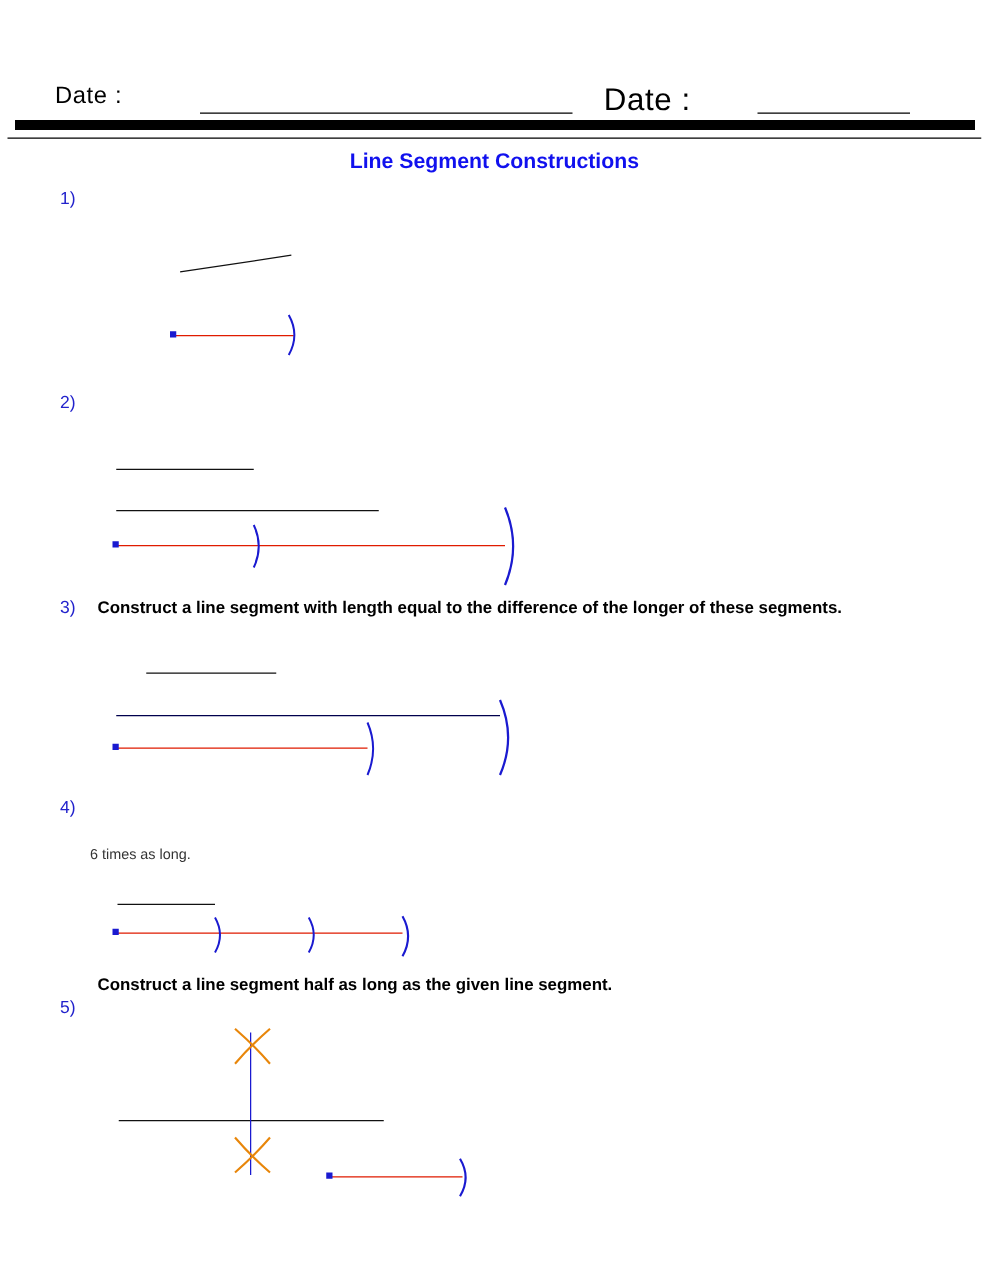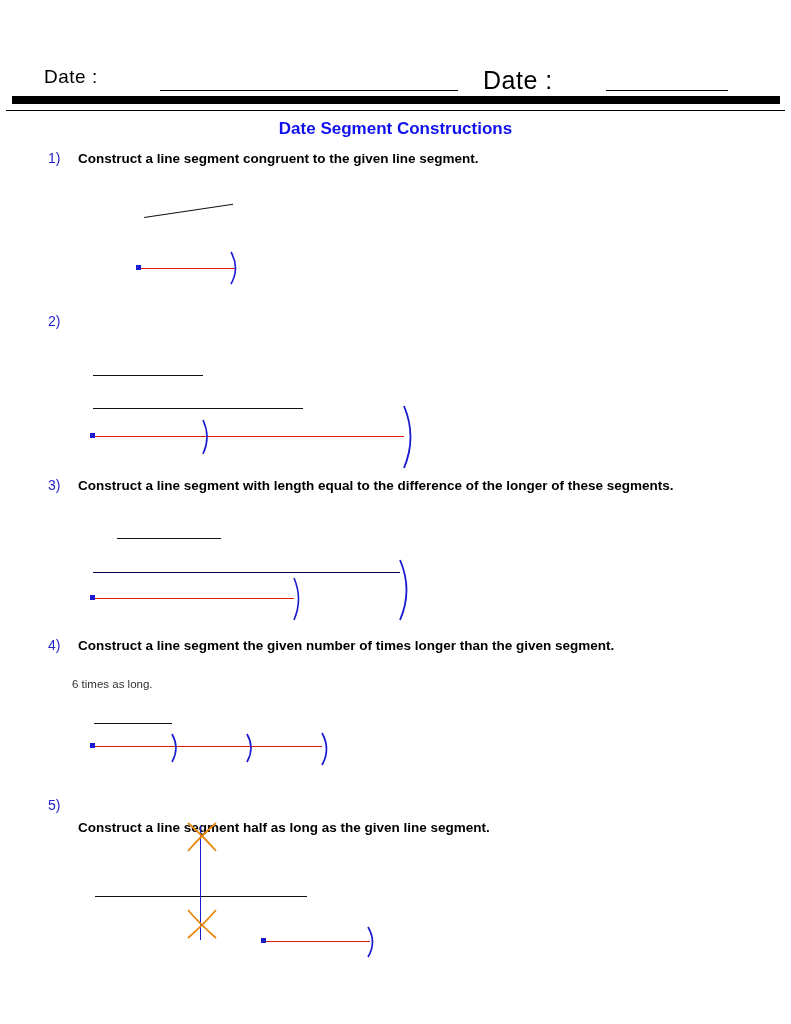--- a/index.html
+++ b/index.html
@@ -149,24 +149,23 @@
   <div class="hdr">
     <div class="hdr-name-label">Date :</div>
     <div class="hdr-name-rule"></div>
     <div class="hdr-date-label">Date :</div>
     <div class="hdr-date-rule"></div>
   </div>
 
   <div class="bar-thick"></div>
   <div class="bar-thin"></div>
 
-  <div class="title">Date Segment Constructions</div>
+  <div class="title">Line Segment Constructions</div>
 
   <div class="q-num" style="left:48px; top:150px;">1)</div>
-  <div class="q-text" style="left:78px; top:151px;">Construct a line segment congruent to the given line segment.</div>
 
   <div class="seg blk" style="left:144px; top:217px; width:90px; transform:rotate(-8.5deg);"></div>
 
   <div class="seg red" style="left:140px; top:268px; width:95px;"></div>
   <div class="dot" style="left:136px; top:265px;"></div>
 
   <div class="q-num" style="left:48px; top:313px;">2)</div>
 
   <div class="seg blk" style="left:93px; top:375px; width:110px;"></div>
   <div class="seg blk" style="left:93px; top:408px; width:210px;"></div>
@@ -175,29 +174,28 @@
 
   <div class="q-num" style="left:48px; top:477px;">3)</div>
   <div class="q-text" style="left:78px; top:478px;">Construct a line segment with length equal to the difference of the longer of these segments.</div>
 
   <div class="seg blk" style="left:117px; top:538px; width:104px;"></div>
   <div class="seg nav" style="left:93px; top:572px; width:307px;"></div>
   <div class="seg red" style="left:94px; top:598px; width:200px;"></div>
   <div class="dot" style="left:90px; top:595px;"></div>
 
   <div class="q-num" style="left:48px; top:637px;">4)</div>
-  <div class="q-text" style="left:78px; top:638px;">Construct a line segment the given number of times longer than the given segment.</div>
   <div class="note" style="left:72px; top:678px;">6 times as long.</div>
 
   <div class="seg blk" style="left:94px; top:723px; width:78px;"></div>
   <div class="seg red" style="left:94px; top:746px; width:228px;"></div>
   <div class="dot" style="left:90px; top:743px;"></div>
 
   <div class="q-num" style="left:48px; top:797px;">5)</div>
-  <div class="q-text" style="left:78px; top:820px;">Construct a line segment half as long as the given line segment.</div>
+  <div class="q-text" style="left:78px; top:780px;">Construct a line segment half as long as the given line segment.</div>
 
   <div class="seg blk" style="left:95px; top:896px; width:212px;"></div>
   <div class="seg blu" style="left:201px; top:826px; width:114px; transform:rotate(90deg);"></div>
   <div class="seg red" style="left:265px; top:941px; width:105px;"></div>
   <div class="dot" style="left:261px; top:938px;"></div>
 
   <svg class="ov" viewBox="0 0 791 1024">
 
     <path d="M 231 252 q 9 16 0 32" fill="none" stroke="#1a1ad0" stroke-width="1.6"></path>
 

